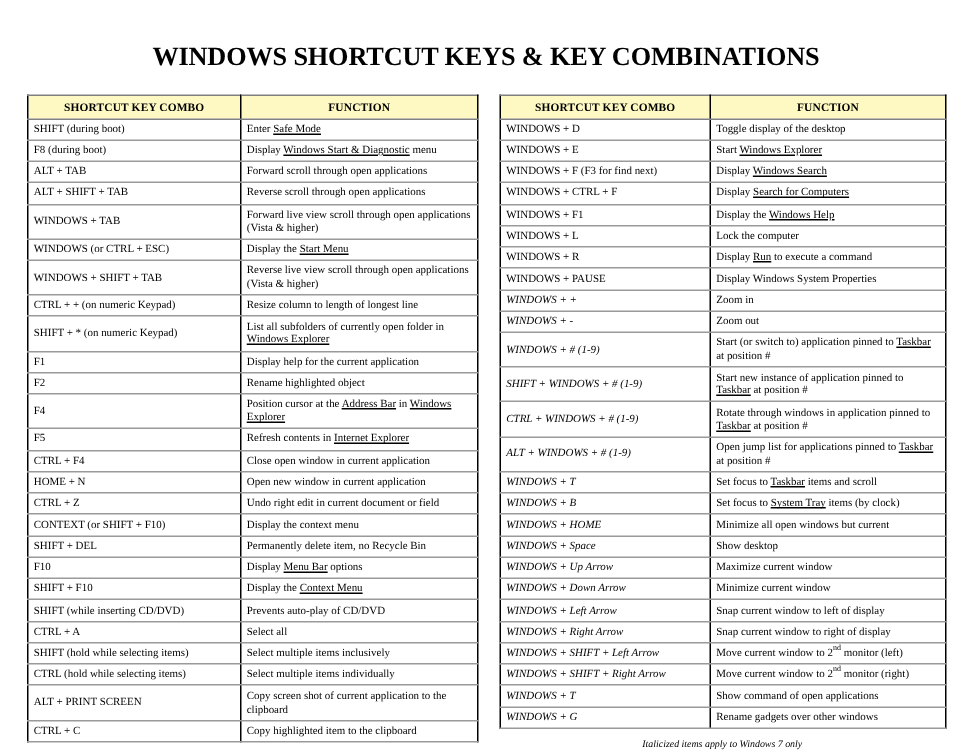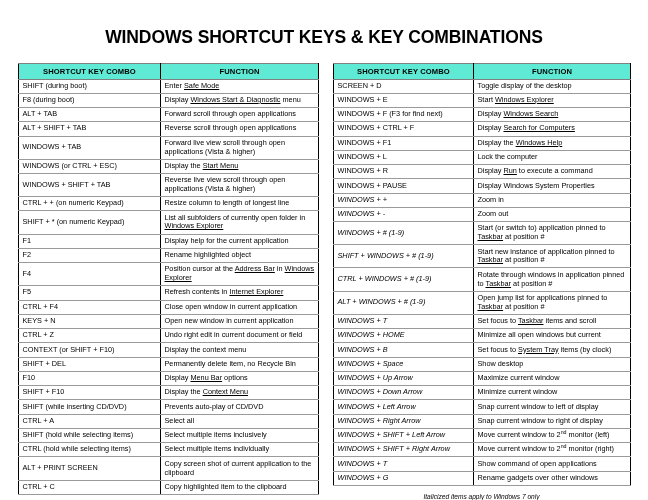--- a/index.html
+++ b/index.html
@@ -14,20 +14,21 @@
     color: #000000;
     overflow: hidden;
     position: relative;
   }
   .page {
     width: 648px;
     height: 500px;
     position: relative;
     box-sizing: border-box;
     padding: 0;
+    font-family: Liberation Serif, serif;
   }
   .doc-title {
     text-align: center;
     font-size: 17.5px;
     font-weight: bold;
     letter-spacing: -0.1px;
     margin: 0;
     padding: 28px 0 0 0;
     line-height: 1.1;
   }
@@ -53,21 +54,21 @@
   table.sheet.right col.c2 { width: 157px; }
 
   table.sheet th {
     border: 1px solid #808080;
     border-left-color: #000;
     border-right-color: #000;
     font-size: 7.6px;
     font-weight: bold;
     text-align: center;
     padding: 2.5px 3px;
-    background: #5eead4;
+    background: #fef9c3;
     letter-spacing: 0.1px;
   }
   table.sheet td {
     border: 1px solid #9a9a9a;
     padding: 2.2px 3.5px;
     vertical-align: middle;
     background: #ffffff;
     word-wrap: break-word;
   }
   table.sheet td.combo {
@@ -175,21 +176,21 @@
           </tr>
           <tr>
             <td class="combo">F5</td>
             <td class="func">Refresh contents in <span class="u">Internet Explorer</span></td>
           </tr>
           <tr>
             <td class="combo">CTRL + F4</td>
             <td class="func">Close open window in current application</td>
           </tr>
           <tr>
-            <td class="combo">KEYS + N</td>
+            <td class="combo">HOME + N</td>
             <td class="func">Open new window in current application</td>
           </tr>
           <tr>
             <td class="combo">CTRL + Z</td>
             <td class="func">Undo right edit in current document or field</td>
           </tr>
           <tr>
             <td class="combo">CONTEXT (or SHIFT + F10)</td>
             <td class="func">Display the context menu</td>
           </tr>
@@ -239,21 +240,21 @@
             <col class="c2">
           </colgroup>
         <thead>
           <tr>
             <th>SHORTCUT KEY COMBO</th>
             <th>FUNCTION</th>
           </tr>
         </thead>
         <tbody id="right-body">
             <tr>
-              <td class="combo">SCREEN + D</td>
+              <td class="combo">WINDOWS + D</td>
               <td class="func">Toggle display of the desktop</td>
             </tr>
             <tr>
               <td class="combo">WINDOWS + E</td>
               <td class="func">Start <span class="u">Windows Explorer</span></td>
             </tr>
             <tr>
               <td class="combo">WINDOWS + F (F3 for find next)</td>
               <td class="func">Display <span class="u">Windows Search</span></td>
             </tr>
@@ -299,28 +300,28 @@
             </tr>
             <tr class="italic">
               <td class="combo">ALT + WINDOWS + # (1-9)</td>
               <td class="func">Open jump list for applications pinned to <span class="u">Taskbar</span> at position #</td>
             </tr>
             <tr class="italic">
               <td class="combo">WINDOWS + T</td>
               <td class="func">Set focus to <span class="u">Taskbar</span> items and scroll</td>
             </tr>
             <tr class="italic">
+              <td class="combo">WINDOWS + B</td>
+              <td class="func">Set focus to <span class="u">System Tray</span> items (by clock)</td>
+            </tr>
+            <tr class="italic">
               <td class="combo">WINDOWS + HOME</td>
               <td class="func">Minimize all open windows but current</td>
             </tr>
             <tr class="italic">
-              <td class="combo">WINDOWS + B</td>
-              <td class="func">Set focus to <span class="u">System Tray</span> items (by clock)</td>
-            </tr>
-            <tr class="italic">
               <td class="combo">WINDOWS + Space</td>
               <td class="func">Show desktop</td>
             </tr>
             <tr class="italic">
               <td class="combo">WINDOWS + Up Arrow</td>
               <td class="func">Maximize current window</td>
             </tr>
             <tr class="italic">
               <td class="combo">WINDOWS + Down Arrow</td>
               <td class="func">Minimize current window</td>

